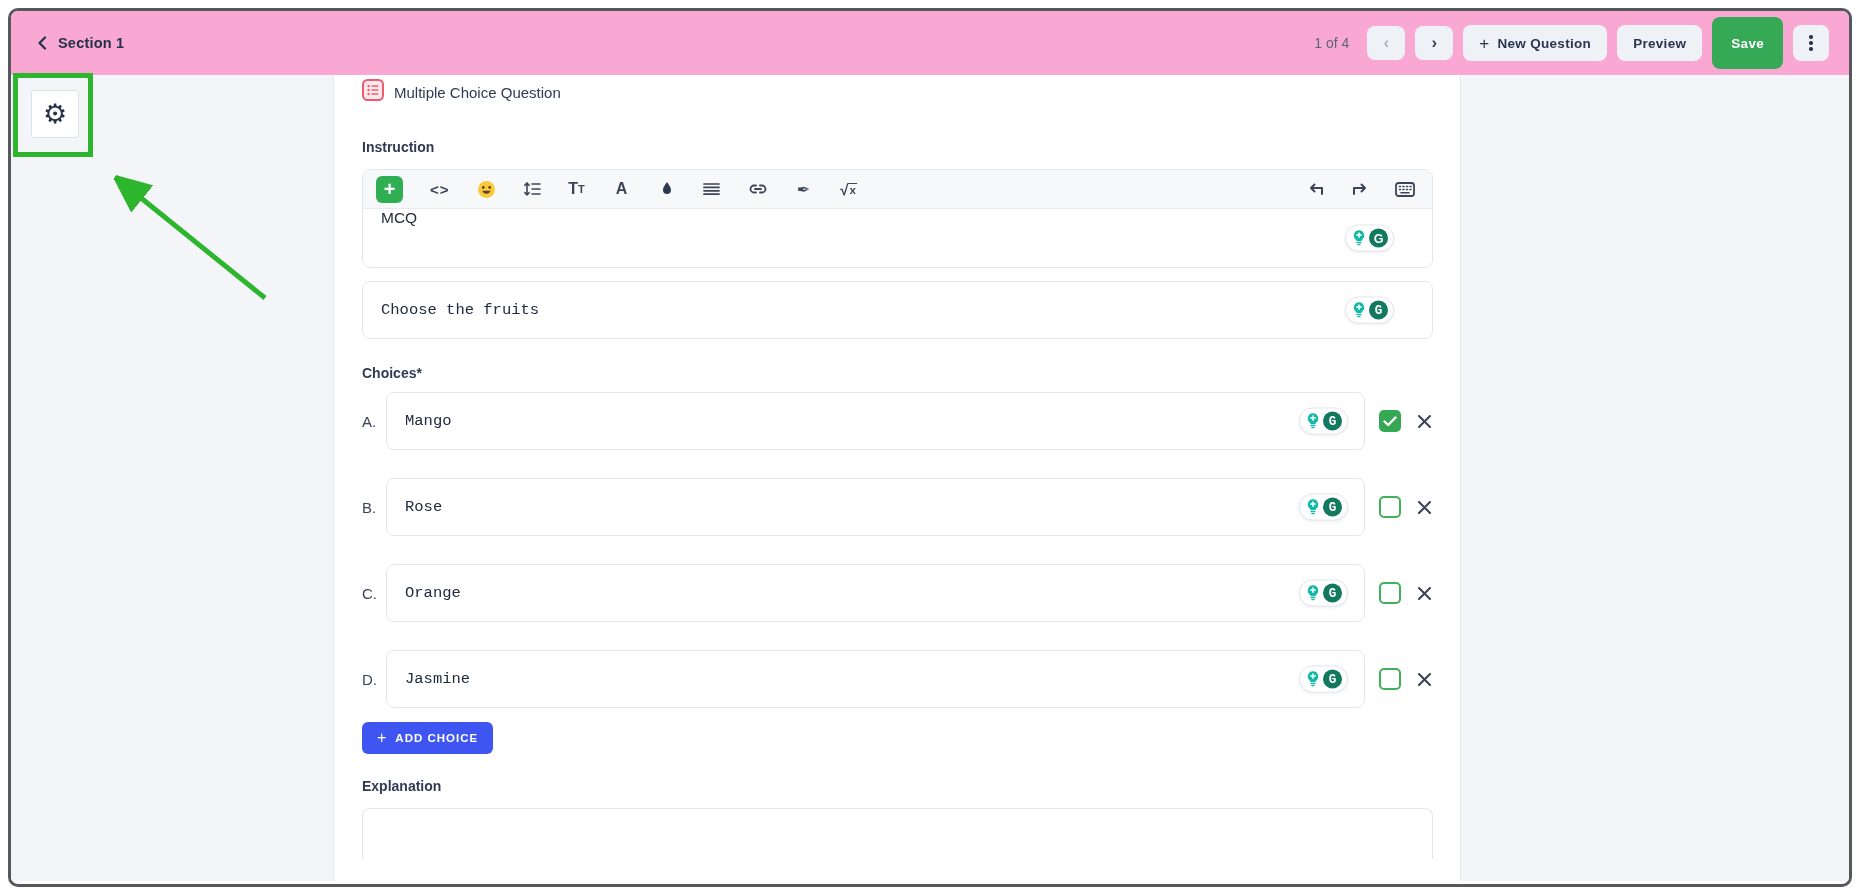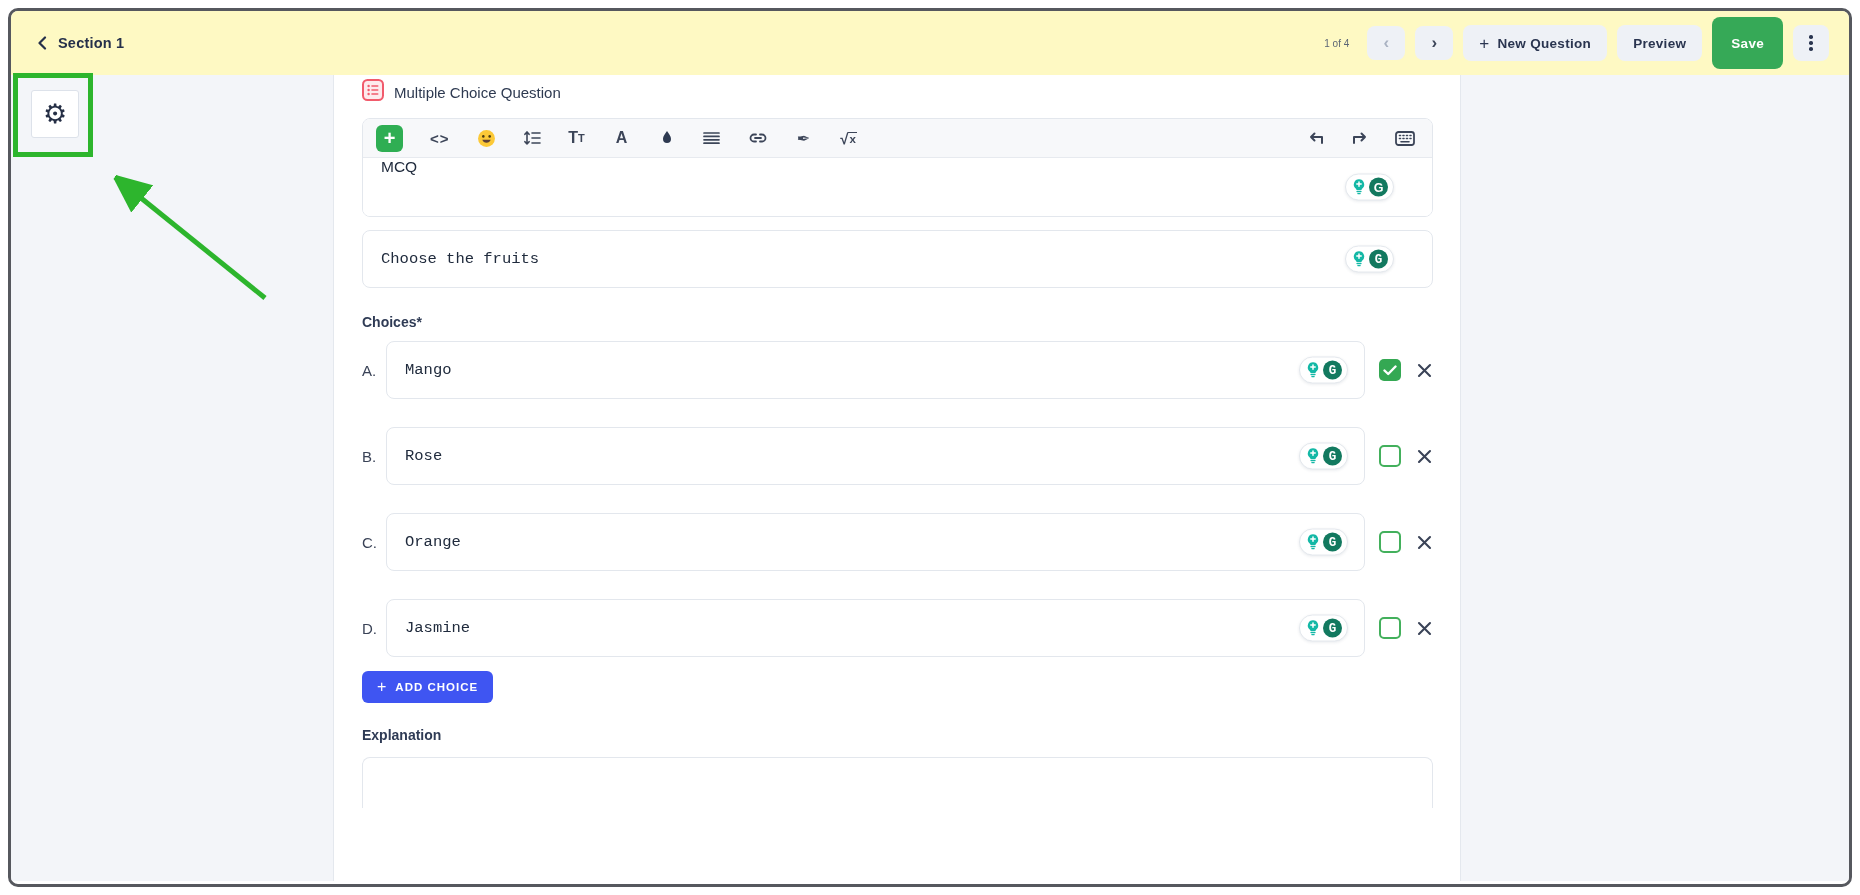--- a/index.html
+++ b/index.html
@@ -3,26 +3,26 @@
 <meta charset="utf-8">
 <style>
   * { margin:0; padding:0; box-sizing:content-box; }
   html,body { width:1860px; height:895px; background:#ffffff; overflow:hidden;
               font-family:"Liberation Sans", sans-serif; color:#2e3a51; }
   .frame { position:relative; margin:8px; width:1838px; height:873px;
            border:3px solid #56585e; border-radius:10px; overflow:hidden; background:#fff; }
 
   
   .topbar { height:64px; display:flex; align-items:center; justify-content:space-between;
-            padding:0 20px 0 26px; background:#fef9c3; }
+            padding:0 20px 0 26px; background:#f9a8d4; }
   .topbar-left { display:flex; align-items:center; gap:11px; cursor:pointer; }
   .back-chevron { display:flex; align-items:center; }
   .back-label { font-size:14.5px; font-weight:600; color:#25304a; letter-spacing:.2px; }
   .topbar-right { display:flex; align-items:center; gap:10px; }
-  .page-count { font-size:10px; color:#5b6575; margin-right:8px; }
+  .page-count { font-size:14px; color:#5b6575; margin-right:8px; }
   .nav-btn { width:38px; height:34px; border-radius:8px; background:#eef1f6;
              display:flex; align-items:center; justify-content:center;
              font-size:17px; font-weight:700; cursor:pointer; }
   .nav-btn.prev { color:#a9b2c2; }
   .nav-btn.next { color:#3c4558; }
   .btn { height:36px; border-radius:8px; background:#eef1f6; color:#2a3550;
          font-size:13.5px; font-weight:700; display:flex; align-items:center;
          padding:0 16px; letter-spacing:.3px; cursor:pointer; gap:8px; }
   .btn .plus-glyph { font-size:17px; font-weight:500; line-height:1; }
   .btn.save { background:#36a957; color:#fff; padding:8px 19px; }
@@ -181,20 +181,21 @@
               <rect x="9.2" y="6.2" width="7.3" height="1.6" rx=".8" fill="#f15b6c"></rect>
             <circle cx="6.6" cy="11" r="1.2" fill="#f15b6c"></circle>
               <rect x="9.2" y="10.2" width="7.3" height="1.6" rx=".8" fill="#f15b6c"></rect>
             <circle cx="6.6" cy="15" r="1.2" fill="#f15b6c"></circle>
               <rect x="9.2" y="14.2" width="7.3" height="1.6" rx=".8" fill="#f15b6c"></rect>
           </svg>
         </span>
         <span class="qtype-title">Multiple Choice Question</span>
       </div>
 
+      <div class="section-label lbl-instruction">Instruction</div>
 
       <div class="editor-card">
         <div class="editor-toolbar">
           <div class="tb-left">
             <span class="plus-btn">+</span>
             <span class="tb-icon code-glyph">&lt;&gt;</span>
             <span class="tb-icon">
               <svg width="19" height="19" viewBox="0 0 18 18">
                   <circle cx="9" cy="9" r="8" fill="#fcc937"></circle>
                   <circle cx="6" cy="7" r="1.2" fill="#4a3b12"></circle>

